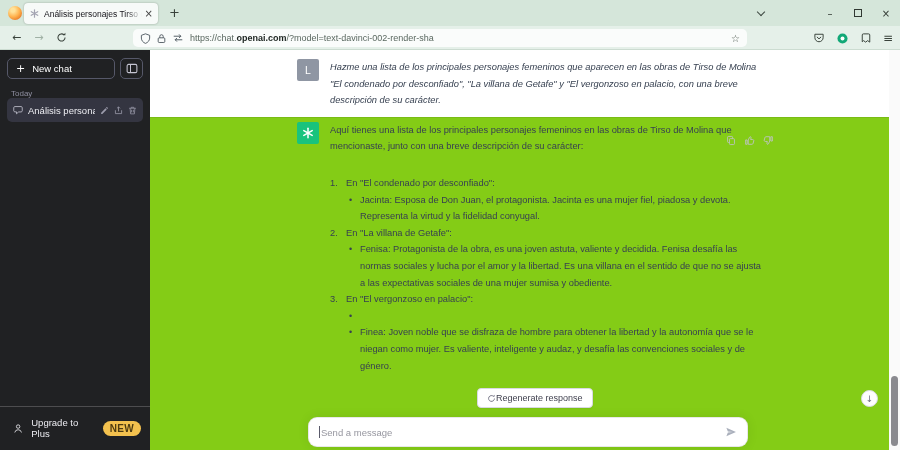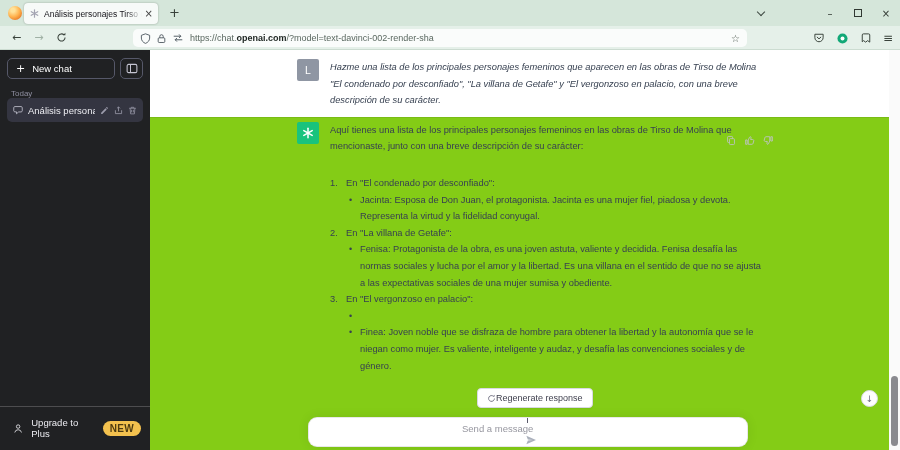--- a/index.html
+++ b/index.html
@@ -87,21 +87,21 @@
   .regen-btn { position:absolute; left:327px; top:338px; background:#fff; border:1px solid #d9d9e3;
     border-radius:4px; padding:4px 9px; display:flex; align-items:center; font-size:9px;
     color:#40414f; box-shadow:0 1px 2px rgba(0,0,0,.06); z-index:5; }
 
   .scrolldown-btn { position:absolute; left:711px; top:340px; width:17px; height:17px; border-radius:50%;
     background:#fdfdfd; border:1px solid #d9d9e3; display:flex; align-items:center; justify-content:center;
     font-size:9px; color:#6e6e80; z-index:5; }
 
   .inputbar { position:absolute; left:158px; top:367px; width:440px; height:30px; background:#fff;
     border:1px solid rgba(0,0,0,.09); border-radius:9px; box-shadow:0 0 12px rgba(0,0,0,.08);
-    display:flex; align-items:center; padding:0 10px; z-index:6;flex-direction:column; }
+    display:flex; align-items:center; padding:0 10px; z-index:6; }
   .caret { width:1px; height:12px; background:#5a5a6a; margin-right:1px; }
   .send-input { flex:1; border:none; outline:none; font-size:9.5px; font-family:"Liberation Sans",sans-serif;
     color:#343541; background:transparent; }
   .send-input::placeholder { color:#96969f; }
   .send-icon { flex-shrink:0; margin-left:6px; }
 
   .scroll-track { position:absolute; right:0; top:0; bottom:0; width:11px; background:#fafafa; }
   .scroll-thumb { position:absolute; right:2px; top:326px; width:7px; height:70px; background:#8a8a8f; border-radius:4px; }
 </style>
 </head>

